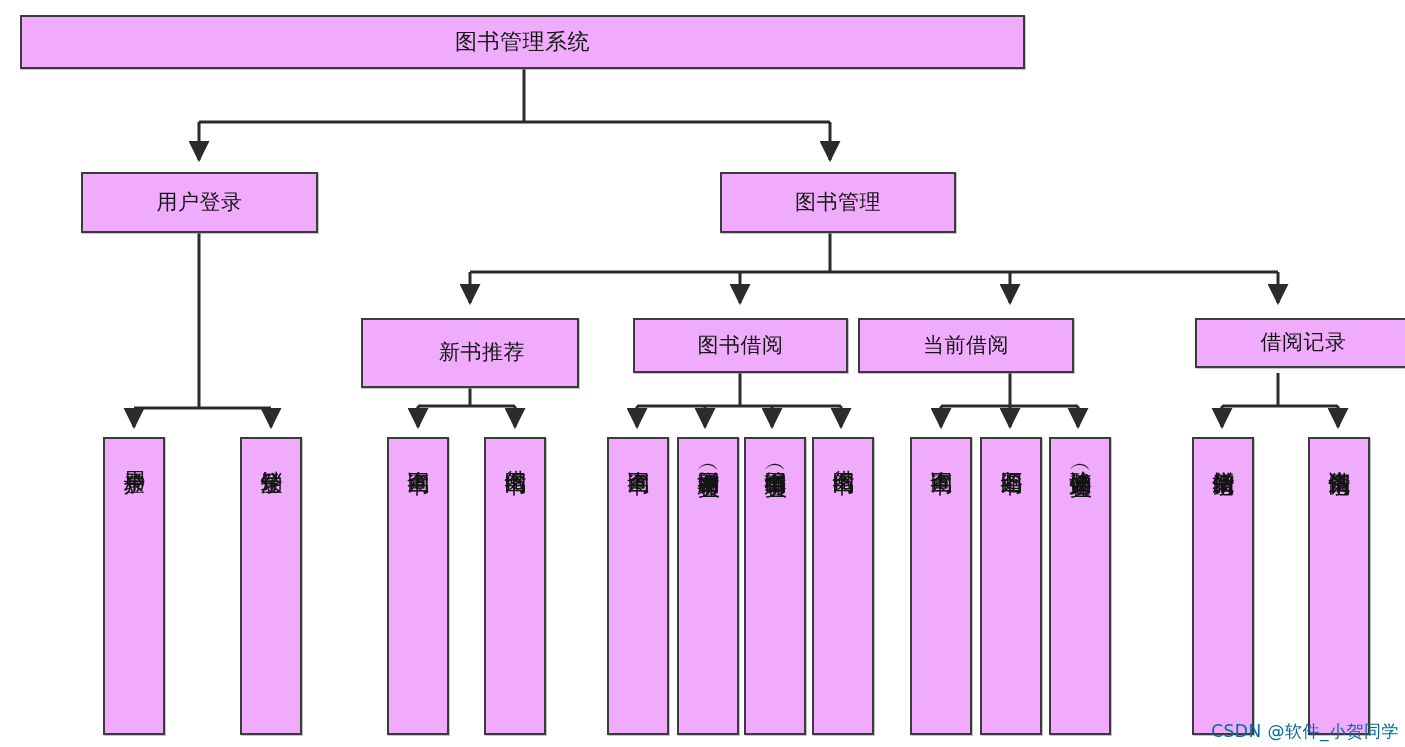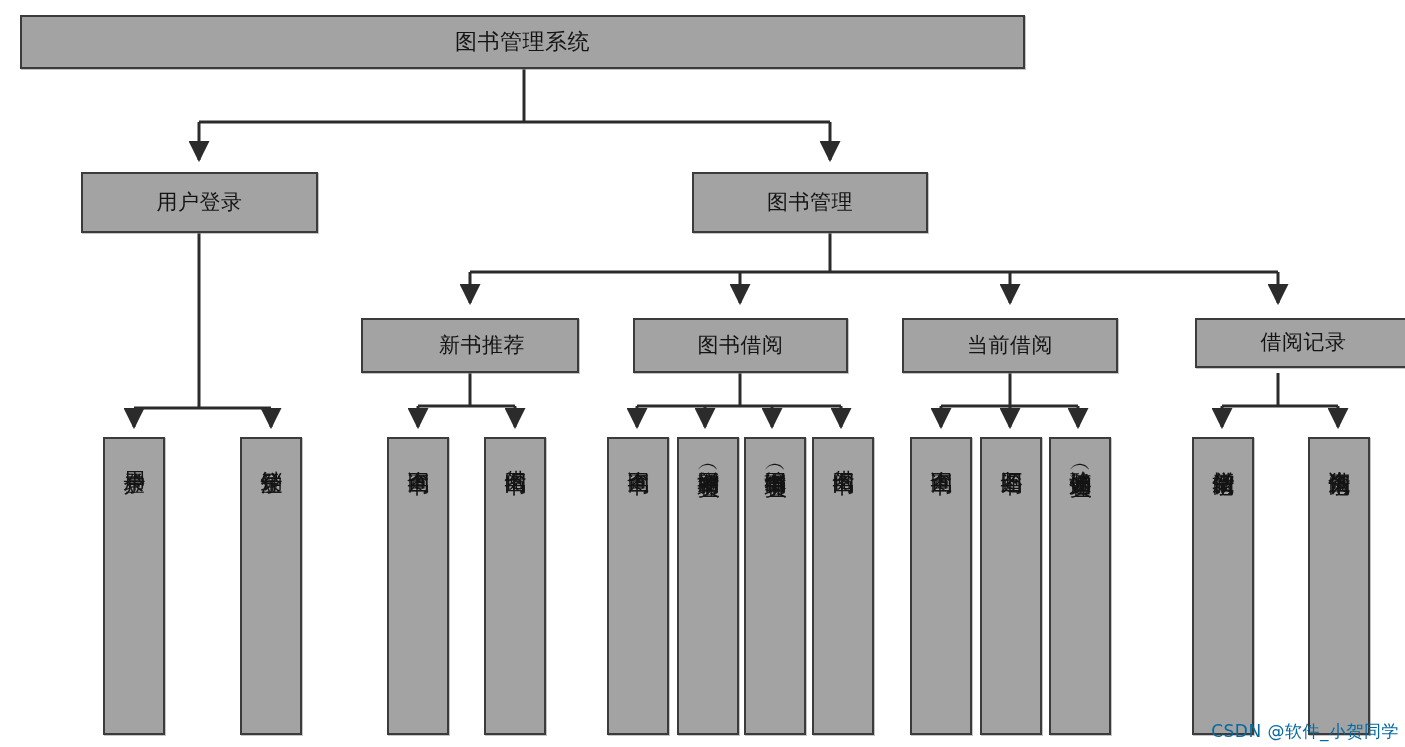--- a/index.html
+++ b/index.html
@@ -17,21 +17,21 @@
   }
   svg#edges{
     position:absolute;
     left:0; top:0;
     width:1405px; height:747px;
     pointer-events:none;
   }
   .node{
     position:absolute;
     box-sizing:border-box;
-    background:#a3a3a3;
+    background:#f0abfc;
     border:2.5px solid #3b3b3b;
     display:flex;
     align-items:center;
     justify-content:center;
     box-shadow:1px 1px 0 rgba(150,150,150,0.55);
   }
   .node .lbl{
     font-size:21px;
     line-height:1.12;
     color:#141414;
@@ -119,33 +119,33 @@
   </svg>
 
   <div class="node root" style="left:20px;top:15px;width:1005px;height:54px;">
     <span class="lbl">图书管理系统</span>
   </div>
 
   <div class="node" style="left:81px;top:172px;width:237px;height:61px;">
     <span class="lbl">用户登录</span>
   </div>
 
-  <div class="node" style="left:692px;top:172px;width:236px;height:61px;">
+  <div class="node" style="left:720px;top:172px;width:236px;height:61px;">
     <span class="lbl">图书管理</span>
   </div>
 
-  <div class="node" style="left:361px;top:318px;width:218px;height:55px;padding-left:24px;">
+  <div class="node" style="left:361px;top:318px;width:218px;height:70px;padding-left:24px;">
     <span class="lbl">新书推荐</span>
   </div>
 
   <div class="node" style="left:633px;top:318px;width:215px;height:55px;align-items:center;">
     <span class="lbl">图书借阅</span>
   </div>
 
-  <div class="node" style="left:902px;top:318px;width:216px;height:55px;">
+  <div class="node" style="left:858px;top:318px;width:216px;height:55px;">
     <span class="lbl">当前借阅</span>
   </div>
 
   <div class="node" style="left:1171px;top:318px;width:217px;height:50px;margin-left:24px;">
     <span class="lbl">借阅记录</span>
   </div>
 
   <div class="node leaf" style="left:103px;top:437px;width:62px;height:298px;">
     <span class="lbl">用户登录</span>
   </div>

